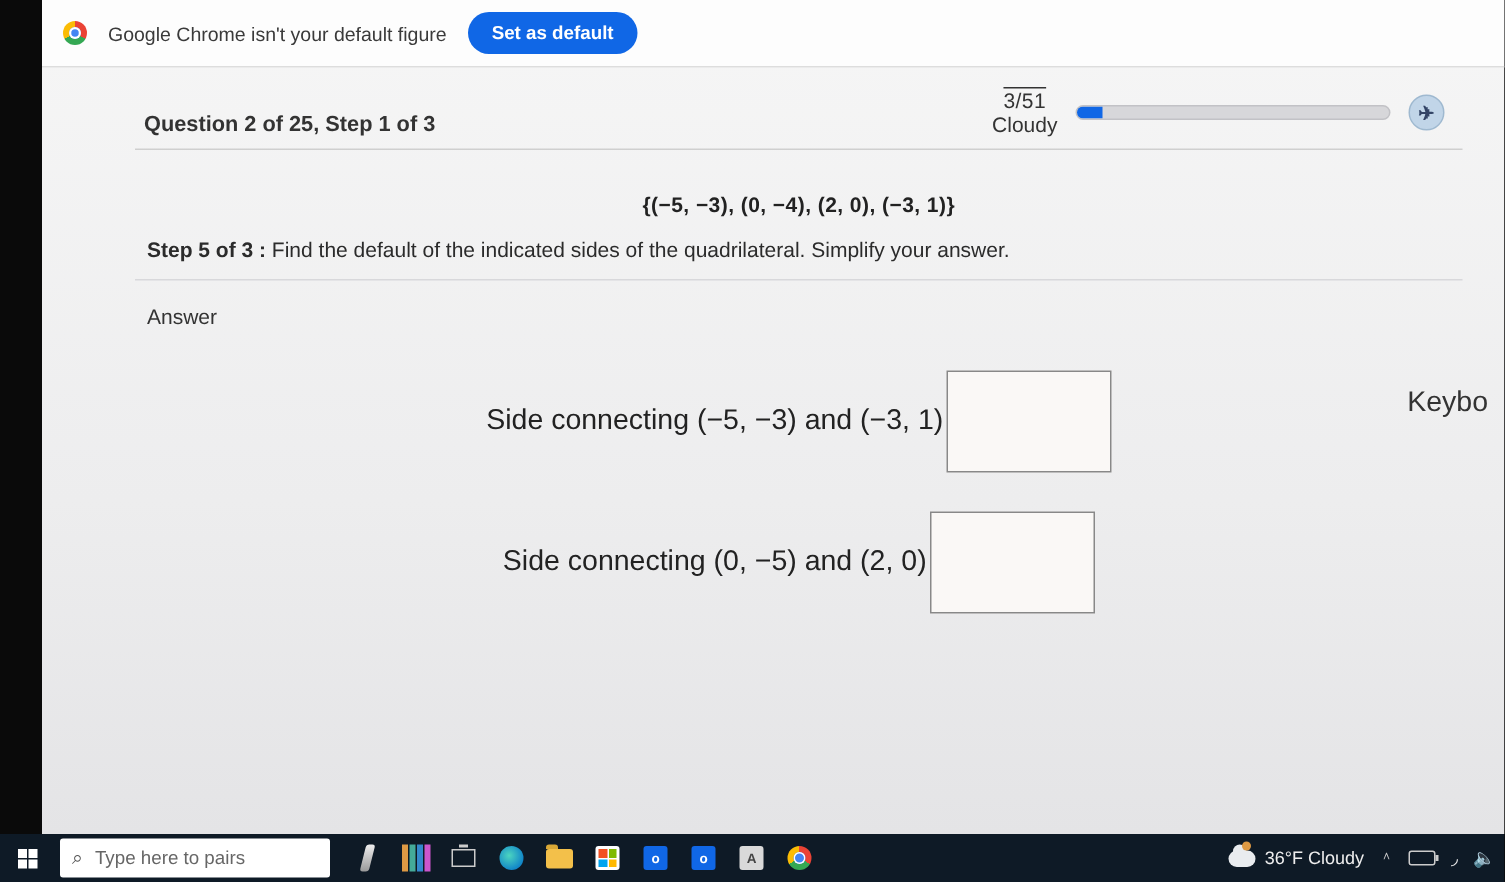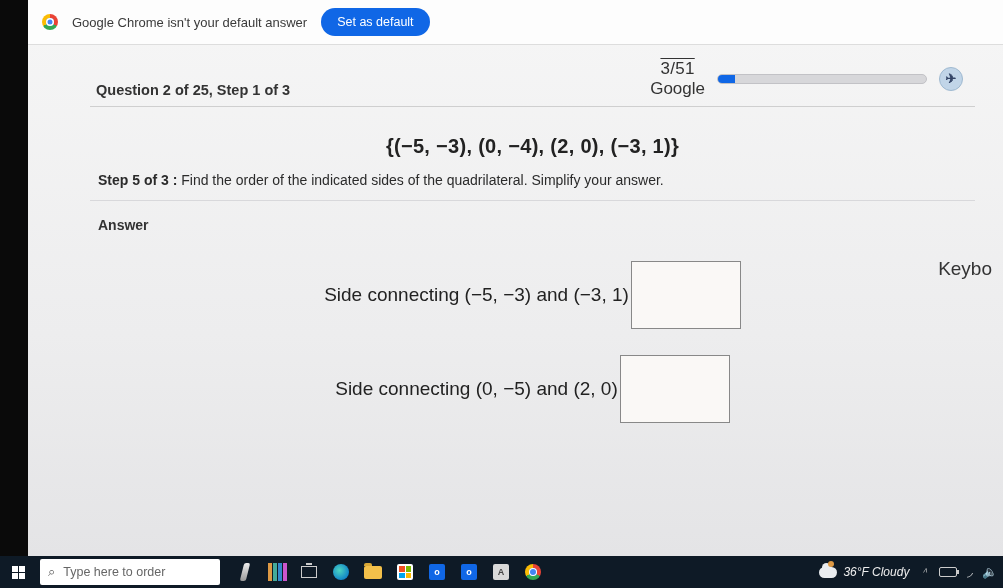--- a/index.html
+++ b/index.html
@@ -31,60 +31,60 @@
       background:
         conic-gradient(#ea4335 0 120deg, #34a853 120deg 240deg, #fbbc05 240deg 360deg);
       position: relative;
     }
     .chrome-logo::after {
       content:""; position:absolute; inset:4px; border-radius:50%;
       background:#4285f4; box-shadow: inset 0 0 0 1.5px #fff;
     }
     .set-default {
       background:#1067e6; color:#fff; border:none; border-radius:18px;
-      padding:7px 16px; font-size:12.5px; font-weight:400; cursor:pointer;
+      padding:7px 16px; font-size:12.5px; font-weight:700; cursor:pointer;
     }
     .worksheet {
       margin: 4px 28px 0 62px;
     }
     .header-row {
       display:flex; align-items:flex-end; justify-content:space-between;
       border-bottom: 1px solid #cfcfcf;
       padding: 10px 6px 8px 6px;
     }
     .q-title { font-weight:700; font-size:14.5px; color:#333; }
     .score-wrap { display:flex; align-items:center; gap:12px; padding-right:6px;}
-    .score { text-align:center; font-size:17px; color:#333; line-height:1.15;}
+    .score { text-align:center; font-size:14px; color:#333; line-height:1.15;}
     .score .frac{ border-bottom:0; text-decoration:overline; letter-spacing:0.3px;}
     .progress {
       width: 210px; height:10px; background:#d7d7da; border:1px solid #c2c2c6;
       border-radius:5px; overflow:hidden;
     }
     .progress .fill { width:8%; height:100%; background:#1067e6; }
     .score-icon {
       width:24px; height:24px; border-radius:50%; background:#c1d5e8;
       border:1px solid #9fb9d0; display:flex; align-items:center;justify-content:center;
       color:#346; font-weight:700; font-size:13px;
     }
     .problem {
       padding: 18px 8px 12px 8px;
       font-size: 14px; color:#2b2b2b;
       border-bottom: 1px solid #d8d8db;
     }
     .problem .pairs{
-      text-align:center; font-weight:600; font-size:20px;
+      text-align:center; font-weight:600; font-size:14px;
       padding:10px 0 14px 0; letter-spacing:0.3px; color:#222;
     }
     .problem .step { font-size:14px; }
     .problem .step b{ font-weight:700; }
     .answer-block {
       padding: 16px 8px 0 8px;
     }
     .answer-h {
-      font-weight:700; font-size:14px; color:#333;
+      font-weight:400; font-size:14px; color:#333;
     }
     .keybo {
       position:absolute; right:11px; top:258px;
       font-size:19px; color:#333;
     }
     .input-row {
       display:flex; align-items:center; justify-content:center;
       gap:0; margin-top: 28px;
     }
     .input-row + .input-row { margin-top: 26px; }
@@ -120,61 +120,61 @@
     .edge{width:16px;height:16px;border-radius:50%;background:radial-gradient(circle at 40% 40%, #4cd5c0, #1287c8 70%);}
     .folder{width:18px;height:13px;background:#f3c04a;border-radius:2px;position:relative;}
     .folder::before{content:"";position:absolute;top:-3px;left:0;width:8px;height:3px;background:#d9a836;border-radius:2px 2px 0 0;}
     .store{width:16px;height:16px;background:#fff;border-radius:2px;display:grid;grid-template-columns:1fr 1fr;grid-template-rows:1fr 1fr;gap:1px;padding:2px;}
     .store span:nth-child(1){background:#f25022}.store span:nth-child(2){background:#7fba00}.store span:nth-child(3){background:#00a4ef}.store span:nth-child(4){background:#ffb900}
     .outlook{width:16px;height:16px;background:#1067e6;border-radius:2px;color:#fff;font-size:9px;display:flex;align-items:center;justify-content:center;font-weight:700;}
     .access{width:16px;height:16px;background:#d9d9d9;border-radius:2px;color:#444;font-size:9px;display:flex;align-items:center;justify-content:center;font-weight:700;}
     .chrome-tb{width:16px;height:16px;border-radius:50%;background:conic-gradient(#ea4335 0 120deg,#34a853 120deg 240deg,#fbbc05 240deg 360deg);position:relative;}
     .chrome-tb::after{content:"";position:absolute;inset:4px;border-radius:50%;background:#4285f4;box-shadow: inset 0 0 0 1px #fff;}
     .tray {
-      margin-left:auto; display:flex; align-items:center; gap:10px; padding-right:6px; height:100%;font-style:italic;
+      margin-left:auto; display:flex; align-items:center; gap:10px; padding-right:6px; height:100%;
     }
     .weather{display:flex;align-items:center;gap:6px;}
     .cloud{width:18px;height:11px;background:#e9ecef;border-radius:8px;position:relative;}
     .cloud::before{content:"";position:absolute;width:9px;height:9px;background:#e9ecef;border-radius:50%;top:-4px;left:3px;}
     .cloud::after{content:"";position:absolute;width:6px;height:6px;background:#d94;border-radius:50%;top:-6px;left:9px;}
     .chev{font-size:10px;color:#ccc;}
     .batt{width:18px;height:10px;border:1px solid #ccc;border-radius:2px;position:relative;}
     .batt::after{content:"";position:absolute;right:-3px;top:2px;width:2px;height:4px;background:#ccc;}
     .wifi{font-size:12px;}
     .mag { font-size:13px; color:#555; }
   </style>
 </head>
 <body>
 
 <div class="screen">
   <div class="infobar">
     <span class="chrome-logo"></span>
-    <span>Google Chrome isn't your default answer</span>
+    <span>Google Chrome isn't your default figure</span>
     <button class="set-default">Set as default</button>
   </div>
 
   <div class="worksheet">
     <div class="header-row">
       <div class="q-title">Question 2 of 25,  Step 1 of 3</div>
       <div class="score-wrap">
         <div class="score">
           <div class="frac">3/51</div>
-          <div>Google</div>
+          <div>Cloudy</div>
         </div>
         <div class="progress">
             <div class="fill"></div>
           </div>
         <div class="score-icon">✈</div>
       </div>
     </div>
 
     <div class="problem">
       <div class="pairs">{(−5, −3), (0, −4), (2, 0), (−3, 1)}</div>
       <div class="step">
-        <b>Step 5 of 3 :</b><span> Find the order of the indicated sides of the quadrilateral. Simplify your answer.</span>
+        <b>Step 5 of 3 :</b><span> Find the default of the indicated sides of the quadrilateral. Simplify your answer.</span>
       </div>
     </div>
 
     <div class="answer-block">
       <div class="answer-h">Answer</div>
 
       <div class="input-row">
         <div class="side-label">Side connecting (−5, −3) and (−3, 1)</div>
         <div class="ans-box"></div>
       </div>
@@ -193,21 +193,21 @@
   <div class="start">
     <div class="win-logo">
         <span></span>
         <span></span>
         <span></span>
         <span></span>
       </div>
   </div>
   <div class="search-box">
     <span class="mag">⌕</span>
-    <span>Type here to order</span>
+    <span>Type here to pairs</span>
   </div>
   <div class="tb-icons">
     <div class="ic">
         <div class="quill"></div>
       </div>
     <div class="ic">
         <div class="books">
           <span style="background:#d94"></span>
           <span style="background:#4a9"></span>
           <span style="background:#38c"></span>

